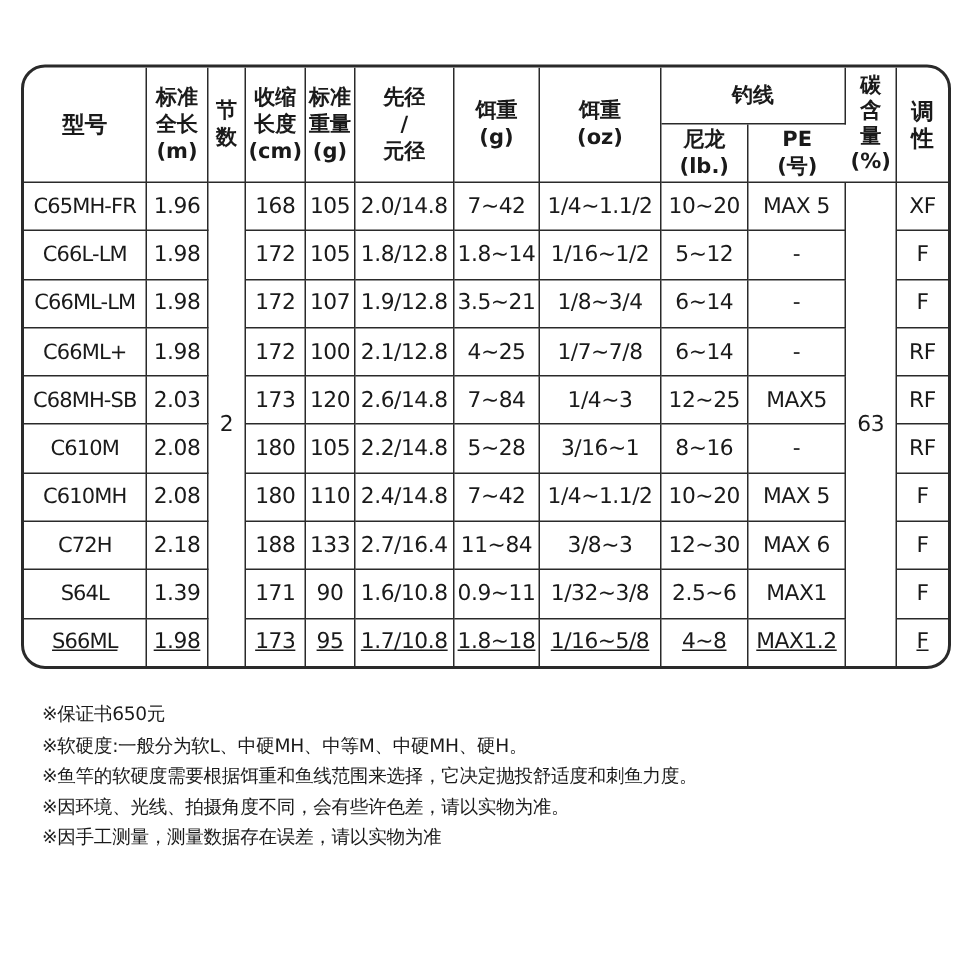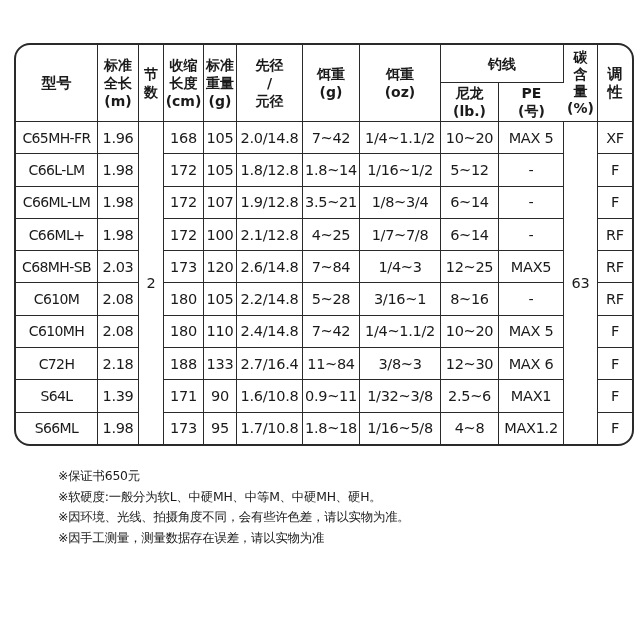--- a/index.html
+++ b/index.html
@@ -4,31 +4,31 @@
 <style>
   html, body { margin:0; padding:0; background:#ffffff; }
   body { width:640px; height:640px; position:relative; overflow:hidden;
          font-family: "DejaVu Sans", "Liberation Sans", sans-serif; color:#1a1a1a; }
   .wrap { position:absolute; left:14px; top:43px; width:616px; }
   table.spec { border-collapse:separate; border-spacing:0; width:616px; table-layout:fixed;
                border:2px solid #2a2a2a; border-radius:16px; overflow:hidden; }
   table.spec td, table.spec th { border-right:1.5px solid #2a2a2a; border-bottom:1.5px solid #2a2a2a;
                text-align:center; vertical-align:middle; padding:0; white-space:nowrap; overflow:hidden; }
   table.spec tr > *:last-child { border-right:none; }
-  table.spec tbody tr:last-child td { border-bottom:none; }
+  table.spec tbody tr:last-child td { border-bottom:none;text-decoration:underline; }
   table.spec td.merged-last { border-bottom:none; }
   th { font-weight:bold; font-size:14px; line-height:18px; }
   th.big { font-size:15px; }
   td { font-size:14.5px; height:31.3px; letter-spacing:-0.3px; }
   td.model { font-size:14px; letter-spacing:-0.6px; }
   .h-top { height:38px; }
   .h-bot { height:39px; }
   .notes { position:absolute; left:28px; top:466px; font-size:12.4px; line-height:20.6px; color:#1a1a1a;
            letter-spacing:-0.2px; }
-  .notes div { white-space:nowrap;margin-left:30px; }
+  .notes div { white-space:nowrap; }
 </style>
 </head>
 <body>
 
 <div class="wrap">
 <table class="spec">
   <colgroup>
     <col style="width:82px">
         <col style="width:41px">
         <col style="width:25px">
@@ -184,15 +184,16 @@
           <td>MAX1.2</td>
           <td>F</td>
         </tr>
       </tbody>
 </table>
 </div>
 
 <div class="notes">
   <div>※保证书650元</div>
   <div>※软硬度:一般分为软L、中硬MH、中等M、中硬MH、硬H。</div>
+  <div>※鱼竿的软硬度需要根据饵重和鱼线范围来选择，它决定抛投舒适度和刺鱼力度。</div>
   <div>※因环境、光线、拍摄角度不同，会有些许色差，请以实物为准。</div>
   <div>※因手工测量，测量数据存在误差，请以实物为准</div>
 </div>
 
 </body></html>

